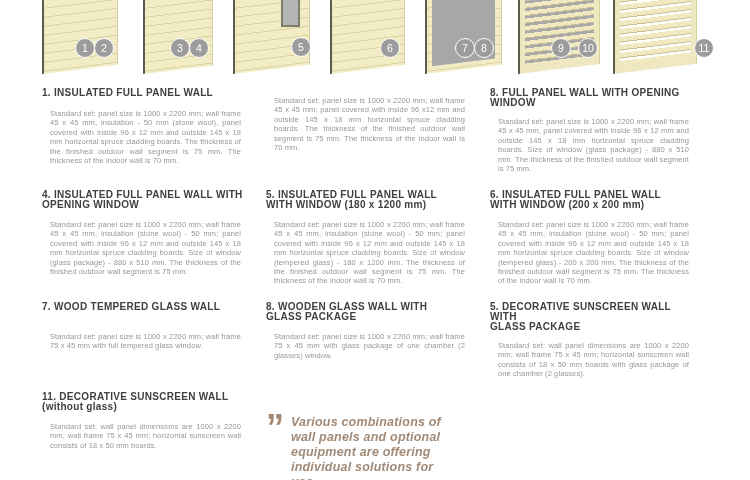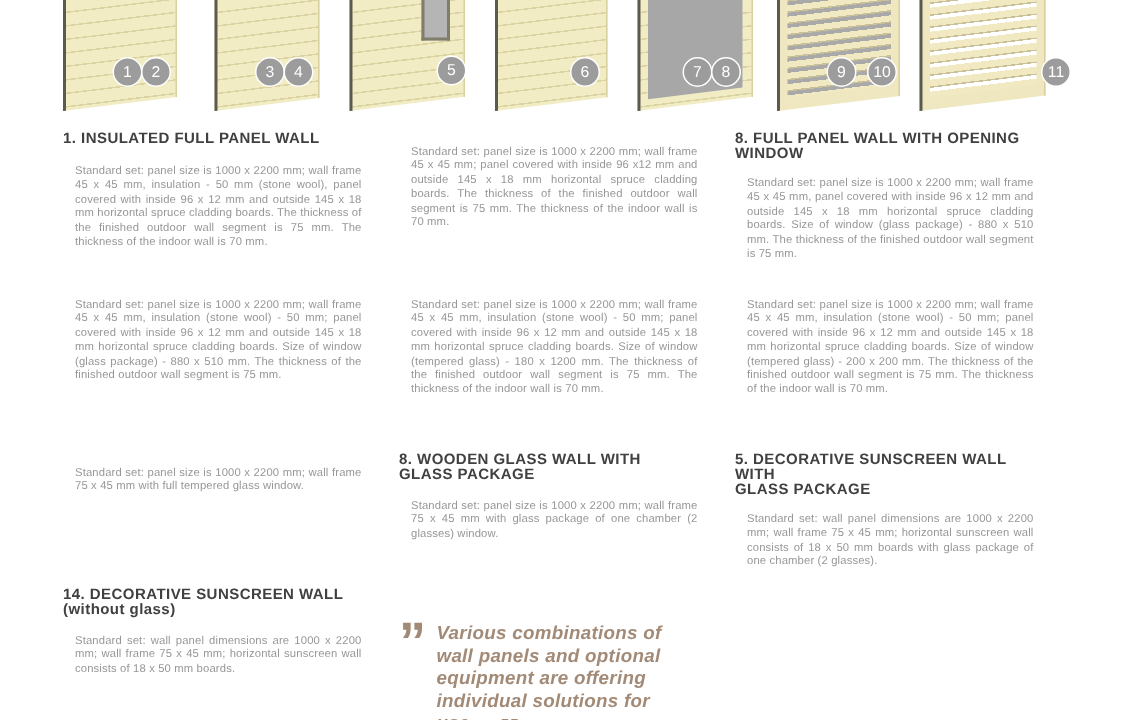--- a/index.html
+++ b/index.html
@@ -102,50 +102,57 @@
   <section class="sec">
     <p class="sec-body">Standard set: panel size is 1000 x 2200 mm; wall frame 45 x 45 mm; panel covered with inside 96 x12 mm and outside 145 x 18 mm horizontal spruce cladding boards. The thickness of the finished outdoor wall segment is 75 mm. The thickness of the indoor wall is 70 mm.</p>
   </section>
 
   <section class="sec">
     <h3 class="sec-title">8. FULL PANEL WALL WITH OPENING WINDOW</h3>
     <p class="sec-body">Standard set: panel size is 1000 x 2200 mm; wall frame 45 x 45 mm, panel covered with inside 96 x 12 mm and outside 145 x 18 mm horizontal spruce cladding boards. Size of window (glass package) - 880 x 510 mm. The thickness of the finished outdoor wall segment is 75 mm.</p>
   </section>
 
   <section class="sec">
+    <h3 class="sec-title">4. INSULATED FULL PANEL WALL WITH
+OPENING WINDOW</h3>
     <p class="sec-body">Standard set: panel size is 1000 x 2200 mm; wall frame 45 x 45 mm, insulation (stone wool) - 50 mm; panel covered with inside 96 x 12 mm and outside 145 x 18 mm horizontal spruce cladding boards. Size of window (glass package) - 880 x 510 mm. The thickness of the finished outdoor wall segment is 75 mm.</p>
   </section>
 
   <section class="sec">
+    <h3 class="sec-title">5. INSULATED FULL PANEL WALL
+WITH WINDOW (180 x 1200 mm)</h3>
     <p class="sec-body">Standard set: panel size is 1000 x 2200 mm; wall frame 45 x 45 mm, insulation (stone wool) - 50 mm; panel covered with inside 96 x 12 mm and outside 145 x 18 mm horizontal spruce cladding boards. Size of window (tempered glass) - 180 x 1200 mm. The thickness of the finished outdoor wall segment is 75 mm. The thickness of the indoor wall is 70 mm.</p>
   </section>
 
   <section class="sec">
+    <h3 class="sec-title">6. INSULATED FULL PANEL WALL
+WITH WINDOW (200 x 200 mm)</h3>
     <p class="sec-body">Standard set: panel size is 1000 x 2200 mm; wall frame 45 x 45 mm, insulation (stone wool) - 50 mm; panel covered with inside 96 x 12 mm and outside 145 x 18 mm horizontal spruce cladding boards. Size of window (tempered glass) - 200 x 200 mm. The thickness of the finished outdoor wall segment is 75 mm. The thickness of the indoor wall is 70 mm.</p>
   </section>
 
   <section class="sec">
+    <h3 class="sec-title">7. WOOD TEMPERED GLASS WALL</h3>
     <p class="sec-body">Standard set: panel size is 1000 x 2200 mm; wall frame 75 x 45 mm with full tempered glass window.</p>
   </section>
 
   <section class="sec">
     <h3 class="sec-title">8. WOODEN GLASS WALL WITH
 GLASS PACKAGE</h3>
     <p class="sec-body">Standard set: panel size is 1000 x 2200 mm; wall frame 75 x 45 mm with glass package of one chamber (2 glasses) window.</p>
   </section>
 
 
   <section class="sec">
     <h3 class="sec-title">5. DECORATIVE SUNSCREEN WALL WITH
 GLASS PACKAGE</h3>
     <p class="sec-body">Standard set: wall panel dimensions are 1000 x 2200 mm; wall frame 75 x 45 mm; horizontal sunscreen wall consists of 18 x 50 mm boards with glass package of one chamber (2 glasses).</p>
   </section>
 
   <section class="sec">
-    <h3 class="sec-title">14. DECORATIVE SUNSCREEN WALL
+    <h3 class="sec-title">11. DECORATIVE SUNSCREEN WALL
 (without glass)</h3>
     <p class="sec-body">Standard set: wall panel dimensions are 1000 x 2200 mm; wall frame 75 x 45 mm; horizontal sunscreen wall consists of 18 x 50 mm boards.</p>
   </section>
 
   <div class="quote">
     <span class="quote-open">”</span>
     <span class="quote-text"><span>Various combinations of wall panels and optional equipment are offering individual solutions for use...</span><span class="quote-close">”</span></span>
   </div>
 
 </div>

